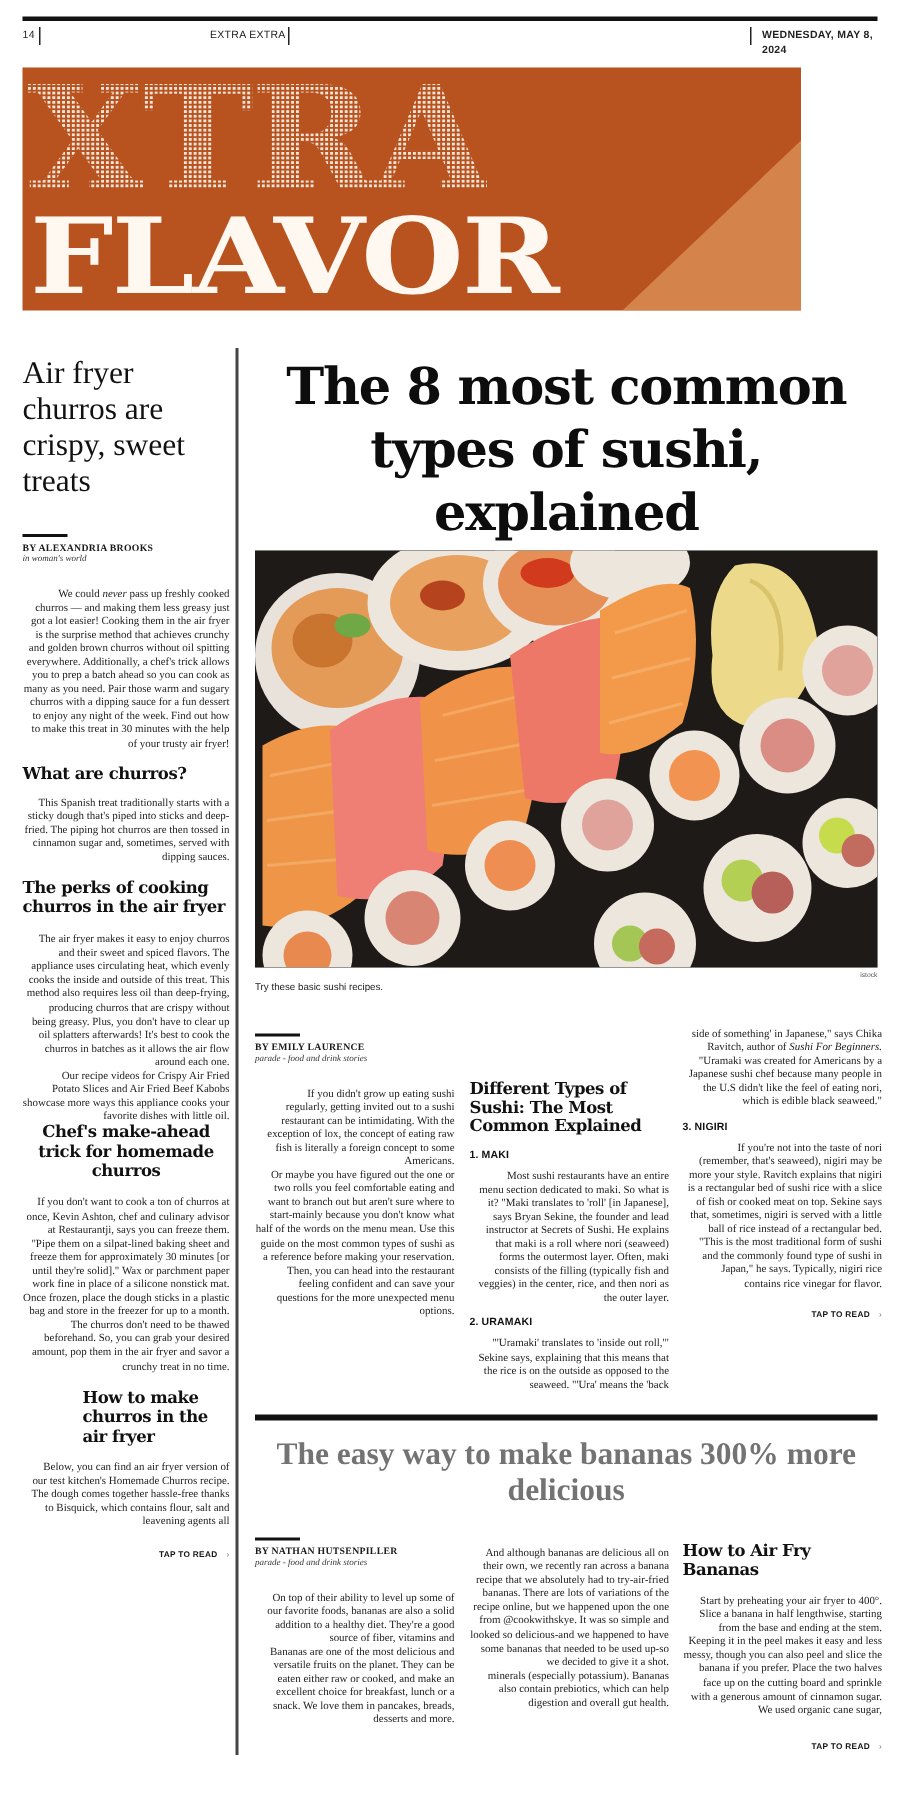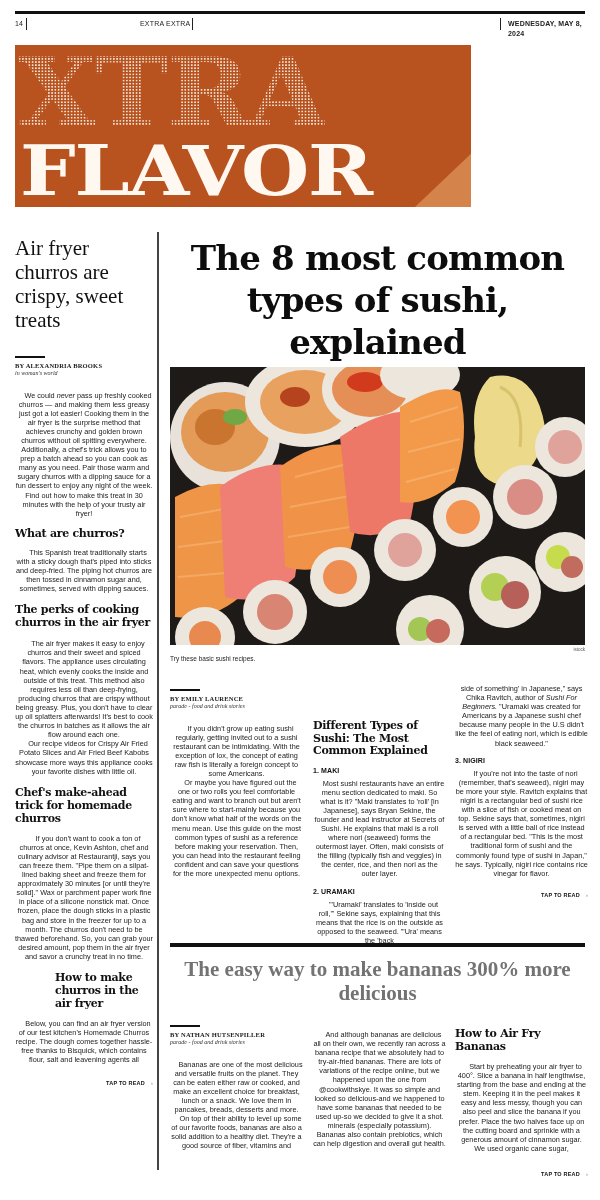--- a/index.html
+++ b/index.html
@@ -4,36 +4,36 @@
   <style>
     * { box-sizing: border-box; margin: 0; padding: 0; }
     html, body { width: 600px; height: 1200px; background: #ffffff; overflow: hidden; }
     body { position: relative; font-family: "DejaVu Serif", serif; color: #1a1a1a; }
 
     .top-rule { position: absolute; left: 15px; top: 11px; width: 570px; height: 3px; background: #111; }
     .folio { position: absolute; top: 19px; font-family: "Liberation Sans", sans-serif; font-size: 7px; font-weight: 400; letter-spacing: 0.2px; color: #222; line-height: 10px; }
     .folio.bold { font-weight: 700; }
     .vbar { position: absolute; top: 18px; width: 1px; height: 12px; background: #222; }
 
-    .banner { position: absolute; left: 15px; top: 45px; width: 456px; height: 162px; background: #b8531f; overflow: hidden; }
+    .banner { position: absolute; left: 15px; top: 45px; width: 519px; height: 162px; background: #b8531f; overflow: hidden; }
     .banner-tri { position: absolute; inset: 0; }
     .xtra { position: absolute; left: 3px; top: 0px; font-family: "DejaVu Serif", serif; font-weight: 900; font-size: 96px; line-height: 96px; letter-spacing: -2px; color: transparent;
       background-image: radial-gradient(circle, #f3e6da 0.9px, transparent 1.1px); background-size: 3.1px 3.1px;
       -webkit-background-clip: text; background-clip: text; transform: scaleX(1.05); transform-origin: left top; }
     .flavor { position: absolute; left: 5px; top: 90px; font-family: "DejaVu Serif", serif; font-weight: 900; font-size: 70px; line-height: 72px; color: #fff8f0; letter-spacing: -1px; transform: scaleX(1.12); transform-origin: left top; }
 
     .col-divider { position: absolute; width: 2px; background: #444; }
 
     
     .left-col { position: absolute; left: 15px; top: 236px; width: 138px; }
     .left-title { font-family: "Liberation Serif", serif; font-size: 21px; line-height: 24px; font-weight: 400; color: #111; }
     .short-rule { width: 30px; height: 1.5px; background: #111; margin-top: 24px; }
     .byline { font-family: "Liberation Serif", serif; font-size: 6.5px; font-weight: 700; letter-spacing: 0.2px; margin-top: 4px; line-height: 8px; }
     .byline-sub { font-family: "Liberation Serif", serif; font-size: 6px; font-style: italic; color: #333; line-height: 7px; }
-    .body-text { font-family: Liberation Sans, sans-serif; font-size: 7.3px; line-height: 9.1px; color: #222; text-align: center; }
+    .body-text { font-family: Liberation Serif, serif; font-size: 7.3px; line-height: 9.1px; color: #222; text-align: right; }
     .body-text p { text-indent: 8px; }
     .sub-head { font-family: "DejaVu Serif", serif; font-size: 11px; line-height: 13px; font-weight: 700; color: #111; letter-spacing: -0.3px; }
     .tap { font-family: "Liberation Sans", sans-serif; font-size: 5.5px; font-weight: 700; letter-spacing: 0.2px; text-align: right; color: #111; }
     .tap .chev { color: #777; margin-left: 6px; font-weight: 400; }
 
     
     .sushi-head { position: absolute; left: 165px; top: 237px; width: 425px; text-align: center; font-family: "DejaVu Serif", serif; font-weight: 700; font-size: 34px; line-height: 42px; color: #0d0d0d; letter-spacing: -0.8px; }
     .photo { position: absolute; left: 170px; top: 367px; width: 415px; height: 278px; overflow: hidden; background: #1d1a18; }
     .credit { position: absolute; left: 170px; top: 647px; width: 415px; text-align: right; font-family: "Liberation Sans", sans-serif; font-size: 4.5px; color: #555; }
     .caption { position: absolute; left: 170px; top: 655px; font-family: "Liberation Sans", sans-serif; font-size: 6.5px; color: #222; }
@@ -85,21 +85,21 @@
   <div class="body-text" style="margin-top:8px;">
     <p>This Spanish treat traditionally starts with a sticky dough that's piped into sticks and deep-fried. The piping hot churros are then tossed in cinnamon sugar and, sometimes, served with dipping sauces.</p>
   </div>
 
   <h3 class="sub-head" style="margin-top:10px;">The perks of cooking churros in the air fryer</h3>
   <div class="body-text" style="margin-top:10px;">
     <p>The air fryer makes it easy to enjoy churros and their sweet and spiced flavors. The appliance uses circulating heat, which evenly cooks the inside and outside of this treat. This method also requires less oil than deep-frying, producing churros that are crispy without being greasy. Plus, you don't have to clear up oil splatters afterwards! It's best to cook the churros in batches as it allows the air flow around each one.</p>
     <p>Our recipe videos for Crispy Air Fried Potato Slices and Air Fried Beef Kabobs showcase more ways this appliance cooks your favorite dishes with little oil.</p>
   </div>
 
-  <h3 class="sub-head" style="margin-top:10px;">Chef's make-ahead trick for homemade churros</h3>
+  <h3 class="sub-head" style="text-align:center;">Chef's make-ahead trick for homemade churros</h3>
   <div class="body-text" style="margin-top:9px;">
     <p>If you don't want to cook a ton of churros at once, Kevin Ashton, chef and culinary advisor at Restaurantji, says you can freeze them. "Pipe them on a silpat-lined baking sheet and freeze them for approximately 30 minutes [or until they're solid]." Wax or parchment paper work fine in place of a silicone nonstick mat. Once frozen, place the dough sticks in a plastic bag and store in the freezer for up to a month. The churros don't need to be thawed beforehand. So, you can grab your desired amount, pop them in the air fryer and savor a crunchy treat in no time.</p>
   </div>
 
   <h3 class="sub-head" style="margin-top:10px;margin-left:40px;">How to make churros in the air fryer</h3>
   <div class="body-text" style="margin-top:9px;">
     <p>Below, you can find an air fryer version of our test kitchen's Homemade Churros recipe. The dough comes together hassle-free thanks to Bisquick, which contains flour, salt and leavening agents all</p>
   </div>
 
   <div class="tap" style="margin-top:16px;">
@@ -205,22 +205,22 @@
 </div>
 
 <div class="thick-rule"></div>
 <h1 class="banana-head">The easy way to make bananas 300% more delicious</h1>
 
 <div class="banana-col1">
   <div class="short-rule" style="margin-top:0;"></div>
   <div class="byline">BY NATHAN HUTSENPILLER</div>
   <div class="byline-sub">parade - food and drink stories</div>
   <div class="body-text" style="margin-top:14px;">
+    <p>On top of their ability to level up some of our favorite foods, bananas are also a solid addition to a healthy diet. They're a good source of fiber, vitamins and</p>
     <p>Bananas are one of the most delicious and versatile fruits on the planet. They can be eaten either raw or cooked, and make an excellent choice for breakfast, lunch or a snack. We love them in pancakes, breads, desserts and more.</p>
-    <p>On top of their ability to level up some of our favorite foods, bananas are also a solid addition to a healthy diet. They're a good source of fiber, vitamins and</p>
   </div>
 </div>
 
 <div class="banana-col2">
   <div class="body-text">
     <p>And although bananas are delicious all on their own, we recently ran across a banana recipe that we absolutely had to try-air-fried bananas. There are lots of variations of the recipe online, but we happened upon the one from @cookwithskye. It was so simple and looked so delicious-and we happened to have some bananas that needed to be used up-so we decided to give it a shot.</p>
     <p style="text-indent:0;">minerals (especially potassium). Bananas also contain prebiotics, which can help digestion and overall gut health.</p>
   </div>
 </div>
 

